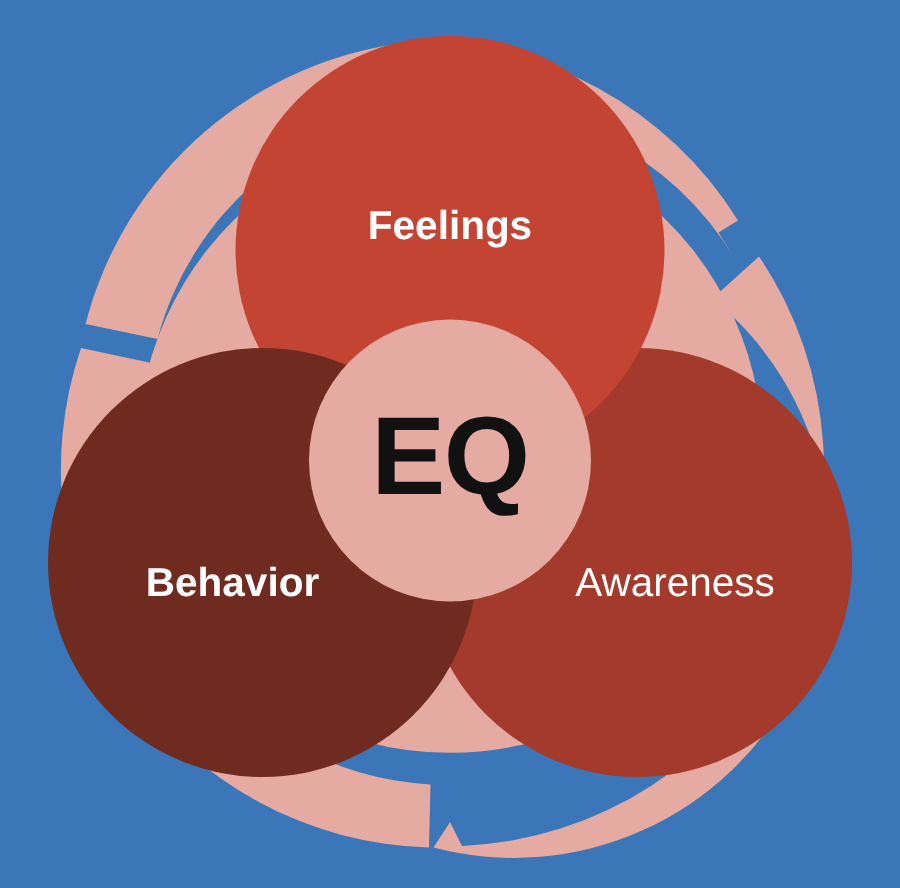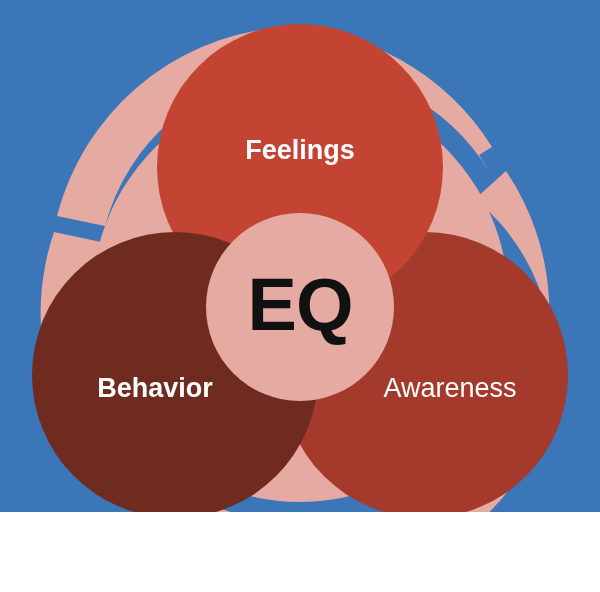--- a/index.html
+++ b/index.html
@@ -39,21 +39,21 @@
     font-size: 74px;
     font-weight: bold;
     text-anchor: middle;
     dominant-baseline: middle;
     letter-spacing: -1px;
   }
 </style>
 </head>
 <body>
 
-<div id="canvas-root" style="width: 600px; height: 512px;">
+<div id="canvas-root" style="width: 600px; height: 592px;">
   <svg id="diagram-svg" viewBox="0 0 600 592" xmlns="http://www.w3.org/2000/svg">
 
     <rect x="0" y="0" width="600" height="592" fill="#3B77B8"></rect>
 
     <g>
 
       <path fill="#E5AAA1" d="M 57 216
                A 252 252 0 0 1 275 28
                A 252 252 0 0 1 492 147
                L 479 155

